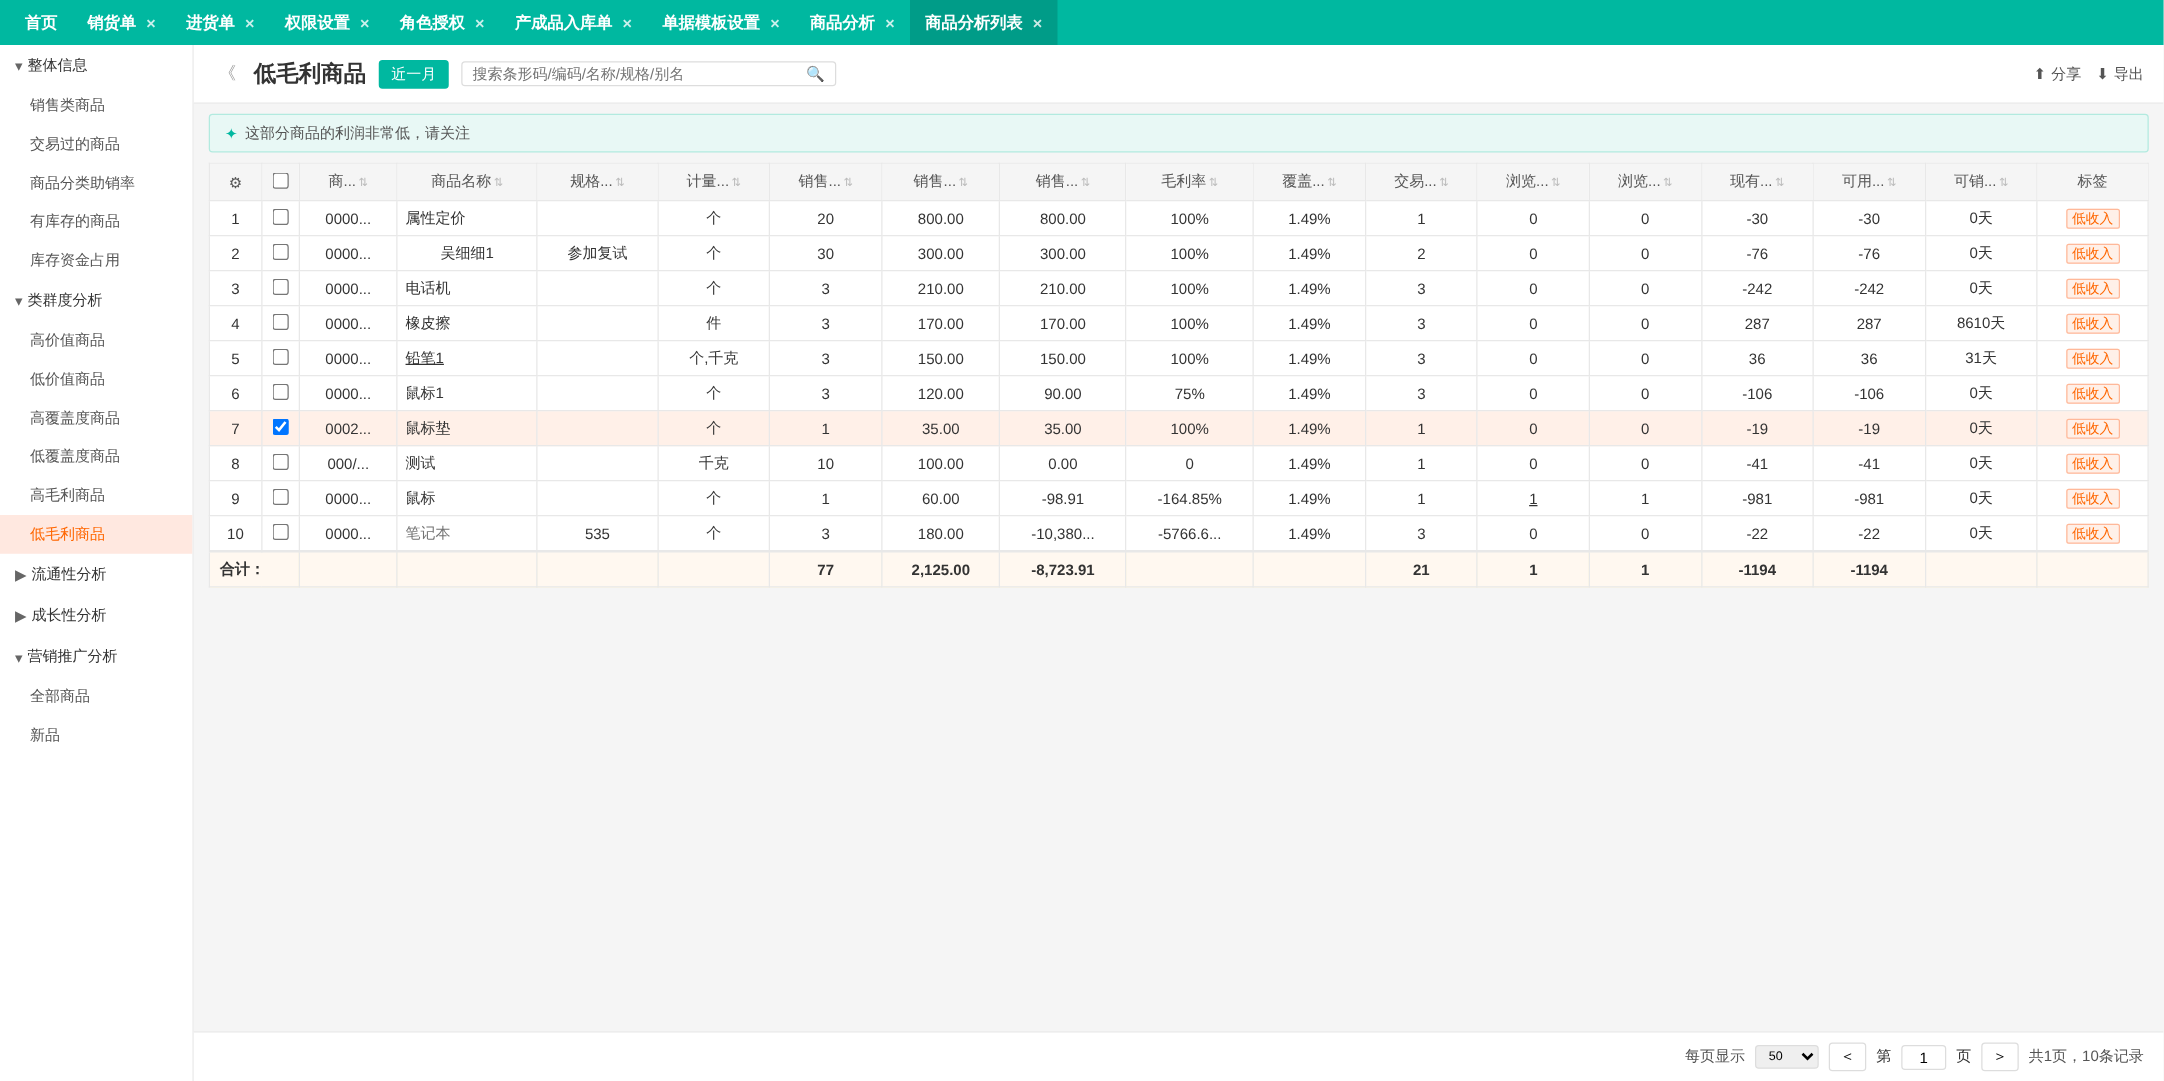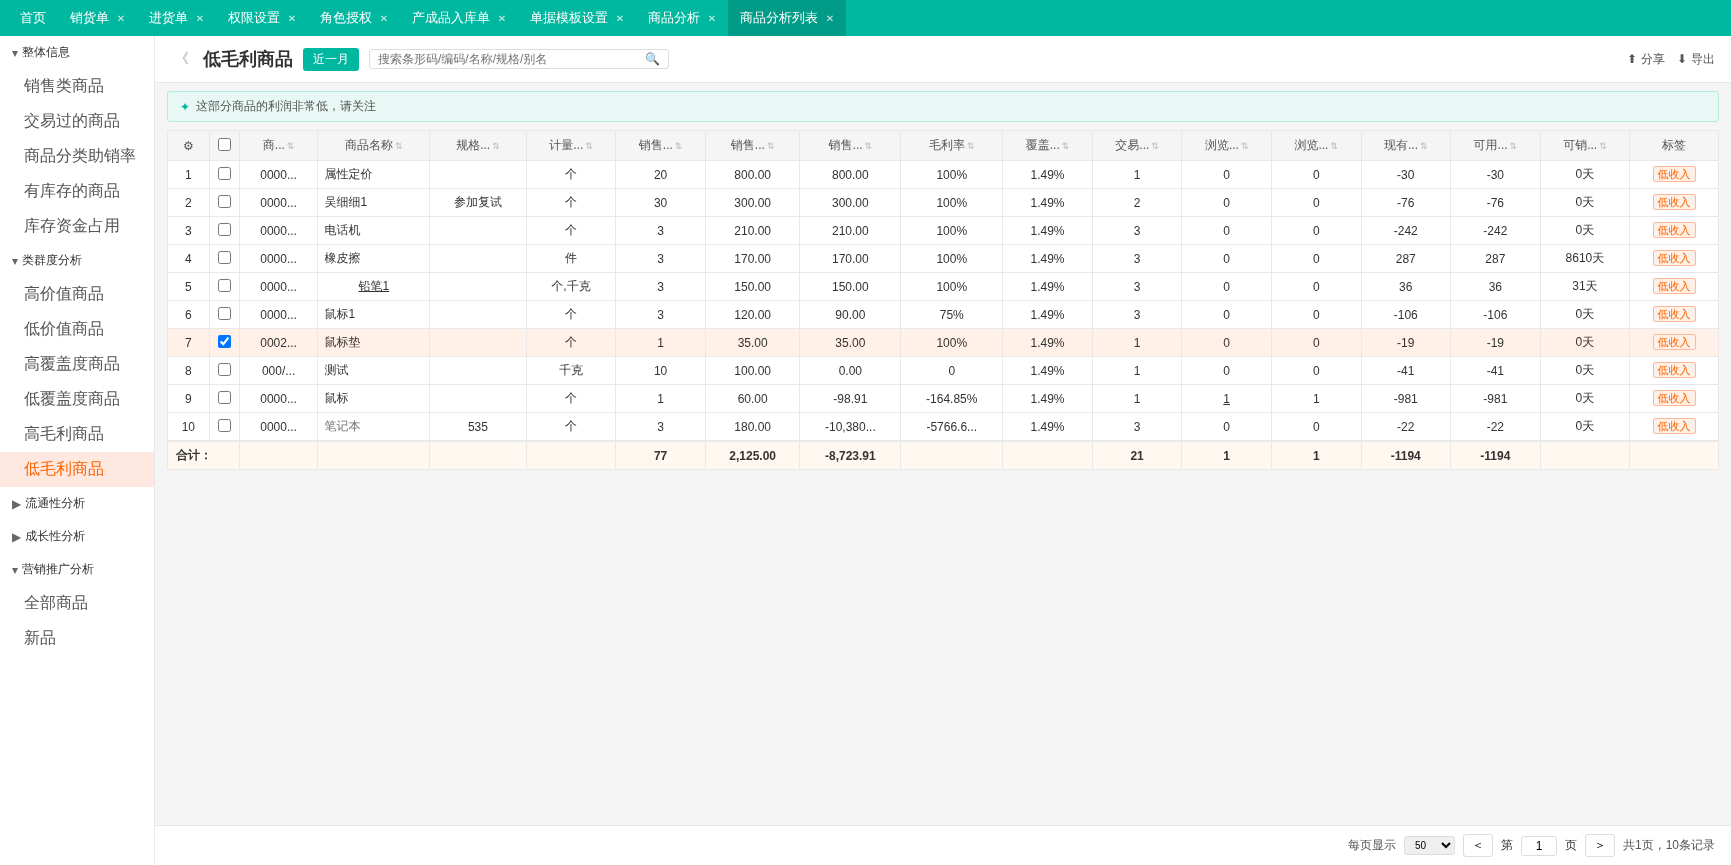--- a/index.html
+++ b/index.html
@@ -4,20 +4,21 @@
   <style>
     * { box-sizing: border-box; margin: 0; padding: 0; }
     body { font-family: "Microsoft YaHei", Arial, sans-serif; font-size: 12px; background: #f5f5f5; color: #333; }
 
     
     .top-nav {
       background: #00b8a0;
       display: flex;
       height: 36px;
       padding: 0 8px;
+      font-weight: bold;
     }
     .top-nav .nav-item {
       color: #fff;
       padding: 0 12px;
       height: 36px;
       line-height: 36px;
       cursor: pointer;
       font-size: 13px;
       white-space: nowrap;
     }
@@ -41,21 +42,21 @@
       padding: 8px 12px;
       color: #333;
       font-size: 12px;
       cursor: pointer;
     }
     .sidebar-section-header .arrow { margin-right: 4px; color: #666; }
     .sidebar-item {
       padding: 7px 12px 7px 24px;
       color: #555;
       cursor: pointer;
-      font-size: 16px;
+      font-size: 12px;
     }
     .sidebar-item.active { background: #ffe8e0; color: #ff6600; }
 
     
     .main-content {
       flex: 1;
       display: flex;
       flex-direction: column;
       overflow: hidden;
       background: #f5f5f5;
@@ -448,21 +449,21 @@
     <td>0</td>
     <td>-30</td>
     <td>-30</td>
     <td class="days-red">0天</td>
     <td><span class="tag-low-income">低收入</span></td>
   </tr>
             <tr>
     <td>2</td>
     <td class="checkbox-col"><input type="checkbox" style=""></td>
     <td>0000...</td>
-    <td style="text-align:left; cursor:pointer; color:#333;">吴细细1</td>
+    <td style="text-align:center; cursor:pointer; color:#333;">吴细细1</td>
     <td>参加复试</td>
     <td>个</td>
     <td>30</td>
     <td>300.00</td>
     <td>300.00</td>
     <td>100%</td>
     <td>1.49%</td>
     <td>2</td>
     <td class="">0</td>
     <td>0</td>
@@ -508,21 +509,21 @@
     <td>0</td>
     <td>287</td>
     <td>287</td>
     <td class="days-normal">8610天</td>
     <td><span class="tag-low-income">低收入</span></td>
   </tr>
             <tr>
     <td>5</td>
     <td class="checkbox-col"><input type="checkbox" style=""></td>
     <td>0000...</td>
-    <td style="text-align:center; cursor:pointer; color:#333;text-decoration:underline;">铅笔1</td>
+    <td style="text-align:left; cursor:pointer; color:#333;text-decoration:underline;">铅笔1</td>
     <td></td>
     <td>个,千克</td>
     <td>3</td>
     <td>150.00</td>
     <td>150.00</td>
     <td>100%</td>
     <td>1.49%</td>
     <td>3</td>
     <td class="">0</td>
     <td>0</td>

